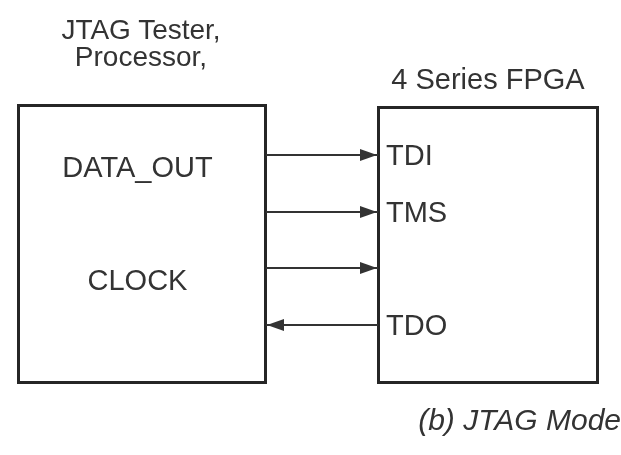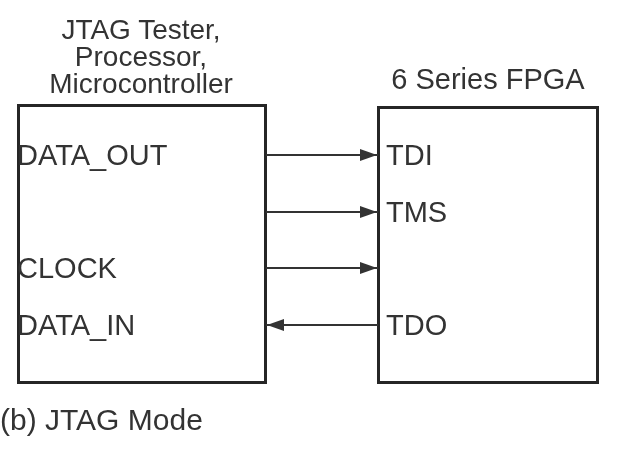--- a/index.html
+++ b/index.html
@@ -57,21 +57,22 @@
     position: absolute;
     font-size: 29px;
     line-height: 30px;
     height: 30px;
     color: #333333;
     white-space: nowrap;
   }
   .sig-left {
     left: 17px;
     width: 241px;
-    text-align: left;
+    text-align: center;
+    margin-top: 12px;
   }
   .sig-right {
     left: 386px;
     text-align: center;
   }
   .row1 { top: 140px; }
   .row2 { top: 197px; }
   .row3 { top: 253px; }
   .row4 { top: 310px; }
   .wire {
@@ -102,45 +103,44 @@
   }
   .head-row1 { top: 149px; }
   .head-row2 { top: 206px; }
   .head-row3 { top: 262px; }
   .head-row4 { top: 319px; }
   .caption {
     position: absolute;
     left: 0;
     top: 404px;
     width: 621px;
-    text-align: left;
+    text-align: right;
     font-size: 30px;
     line-height: 32px;
     color: #333333;
+    font-style: italic;
   }
 </style>
 </head>
 <body>
 
 <div class="stage">
 
   <div class="block-title left-title">
     <div>JTAG Tester,</div>
     <div>Processor,</div>
-    <div>Microcontroller</div>
   </div>
 
-  <div class="block-title right-title">6 Series FPGA</div>
+  <div class="block-title right-title">4 Series FPGA</div>
 
   <div class="box left-box"></div>
   <div class="box right-box"></div>
 
   <div class="sig-label sig-left row1">DATA_OUT</div>
   <div class="sig-label sig-left row3">CLOCK</div>
-  <div class="sig-label sig-left row4">DATA_IN</div>
 
   <div class="sig-label sig-right row1">TDI</div>
   <div class="sig-label sig-right row2">TMS</div>
   <div class="sig-label sig-right row4">TDO</div>
 
   <div class="wire wire-row1"></div>
   <div class="wire wire-row2"></div>
   <div class="wire wire-row3"></div>
   <div class="wire wire-row4"></div>
 

